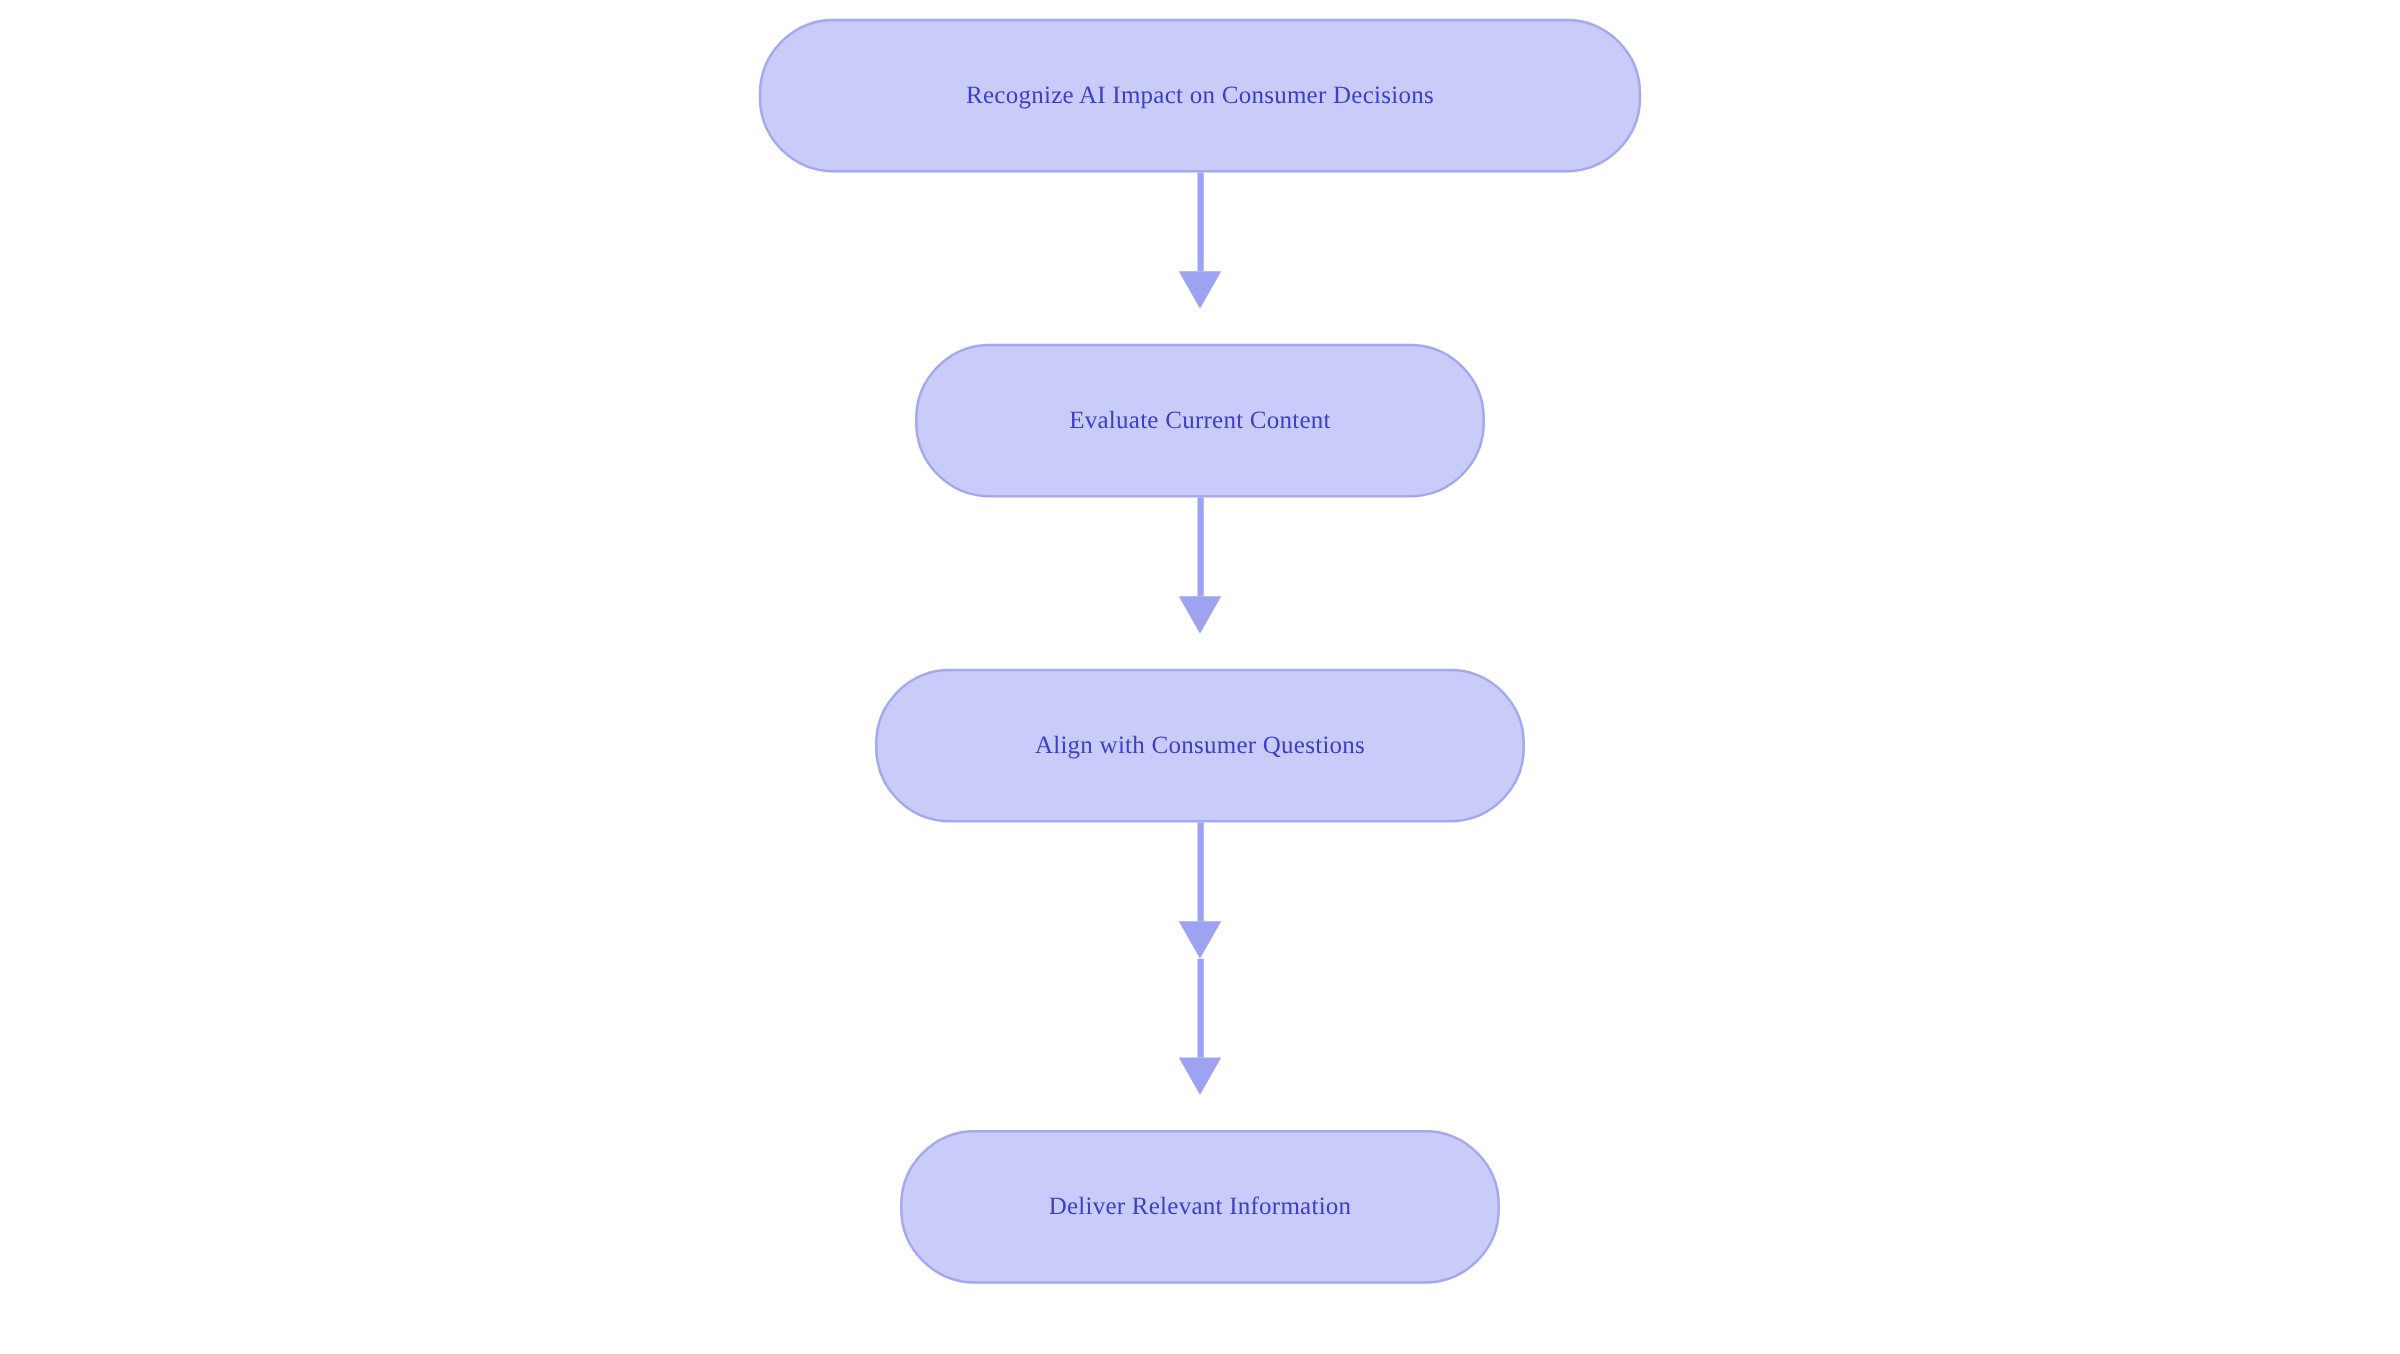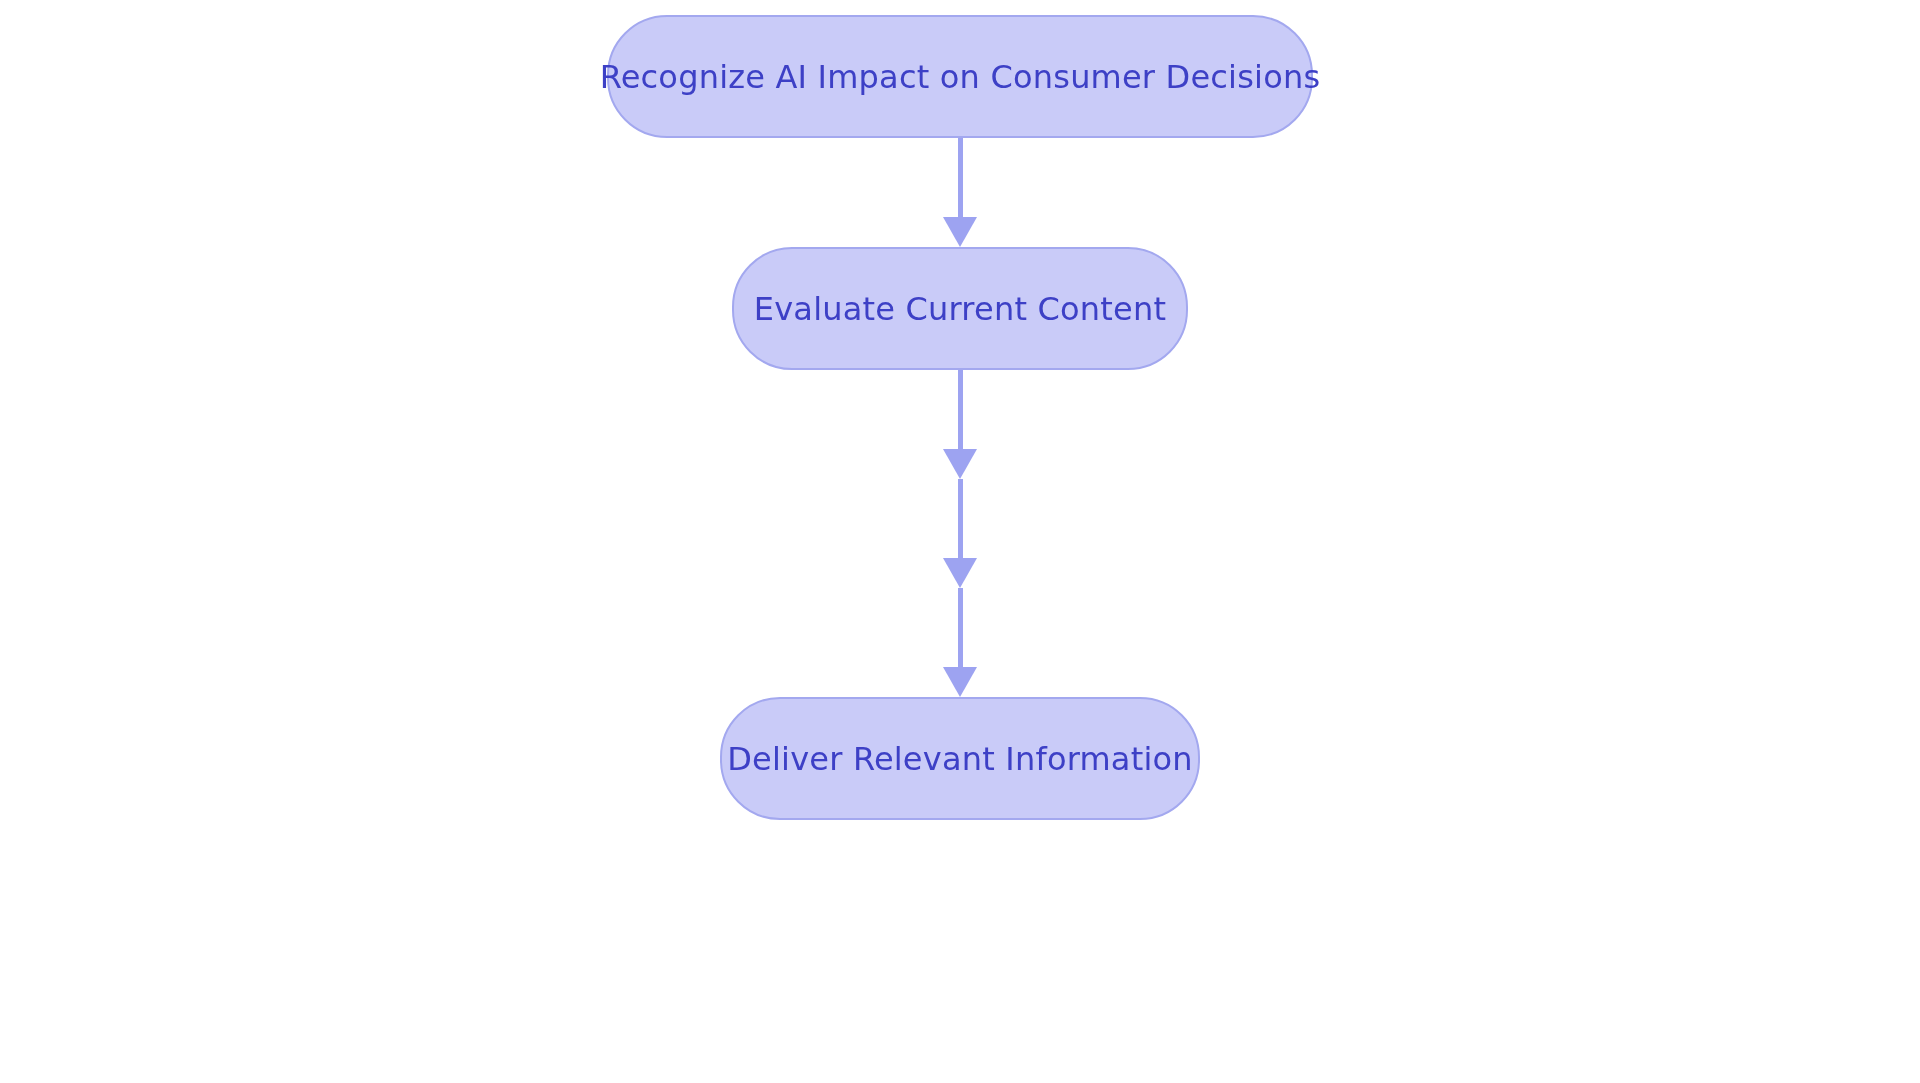--- a/index.html
+++ b/index.html
@@ -22,28 +22,30 @@
   .flow-node {
     box-sizing: border-box;
     height: 123px;
     background: #c9cbf8;
     border: 2px solid #a3a8ef;
     border-radius: 60px;
     display: flex;
     align-items: center;
     justify-content: center;
     flex: 0 0 auto;
+    margin-top: 28px;
   }
   .flow-node .node-label {
     color: #3d40c6;
-    font-size: 32px;
+    font-size: 20px;
     font-weight: 500;
     letter-spacing: 0.2px;
     white-space: nowrap;
     text-align: center;
+    font-family: Liberation Serif, serif;
   }
   .node-1 { width: 706px; margin-top: 15px; }
   .node-2 { width: 456px; }
   .node-3 { width: 520px; }
   .node-4 { width: 492px; }
   .node-5 { width: 480px; align-items: center; }
   .flow-arrow {
     height: 109px;
     width: 34px;
     display: flex;
@@ -80,20 +82,23 @@
 
   <div class="flow-node node-2">
     <span class="node-label">Evaluate Current Content</span>
   </div>
 
   <div class="flow-arrow">
     <div class="arrow-line"></div>
     <div class="arrow-head"></div>
   </div>
 
+  <div class="flow-node node-3">
+    <span class="node-label">Align with Consumer Questions</span>
+  </div>
 
   <div class="flow-arrow">
     <div class="arrow-line"></div>
     <div class="arrow-head"></div>
   </div>
 
 
   <div class="flow-arrow">
     <div class="arrow-line"></div>
     <div class="arrow-head"></div>

